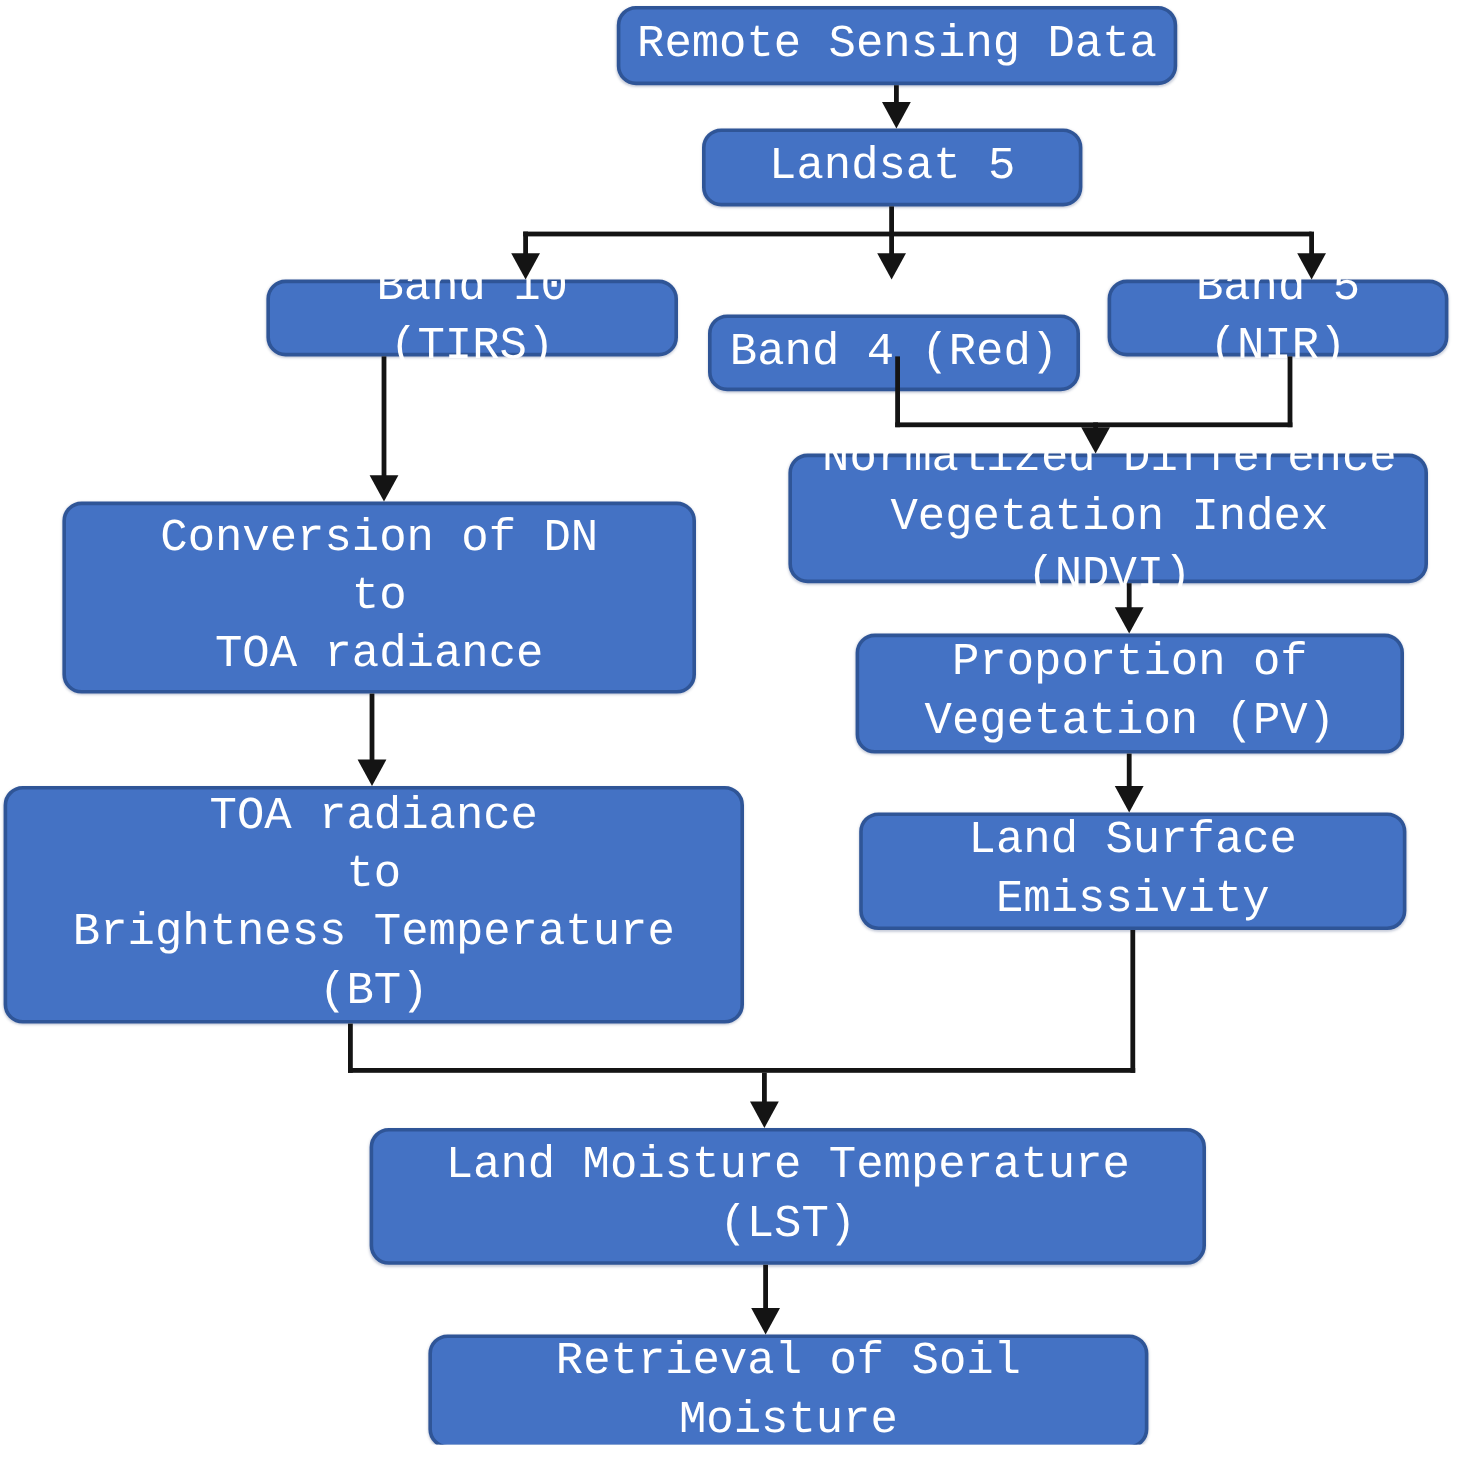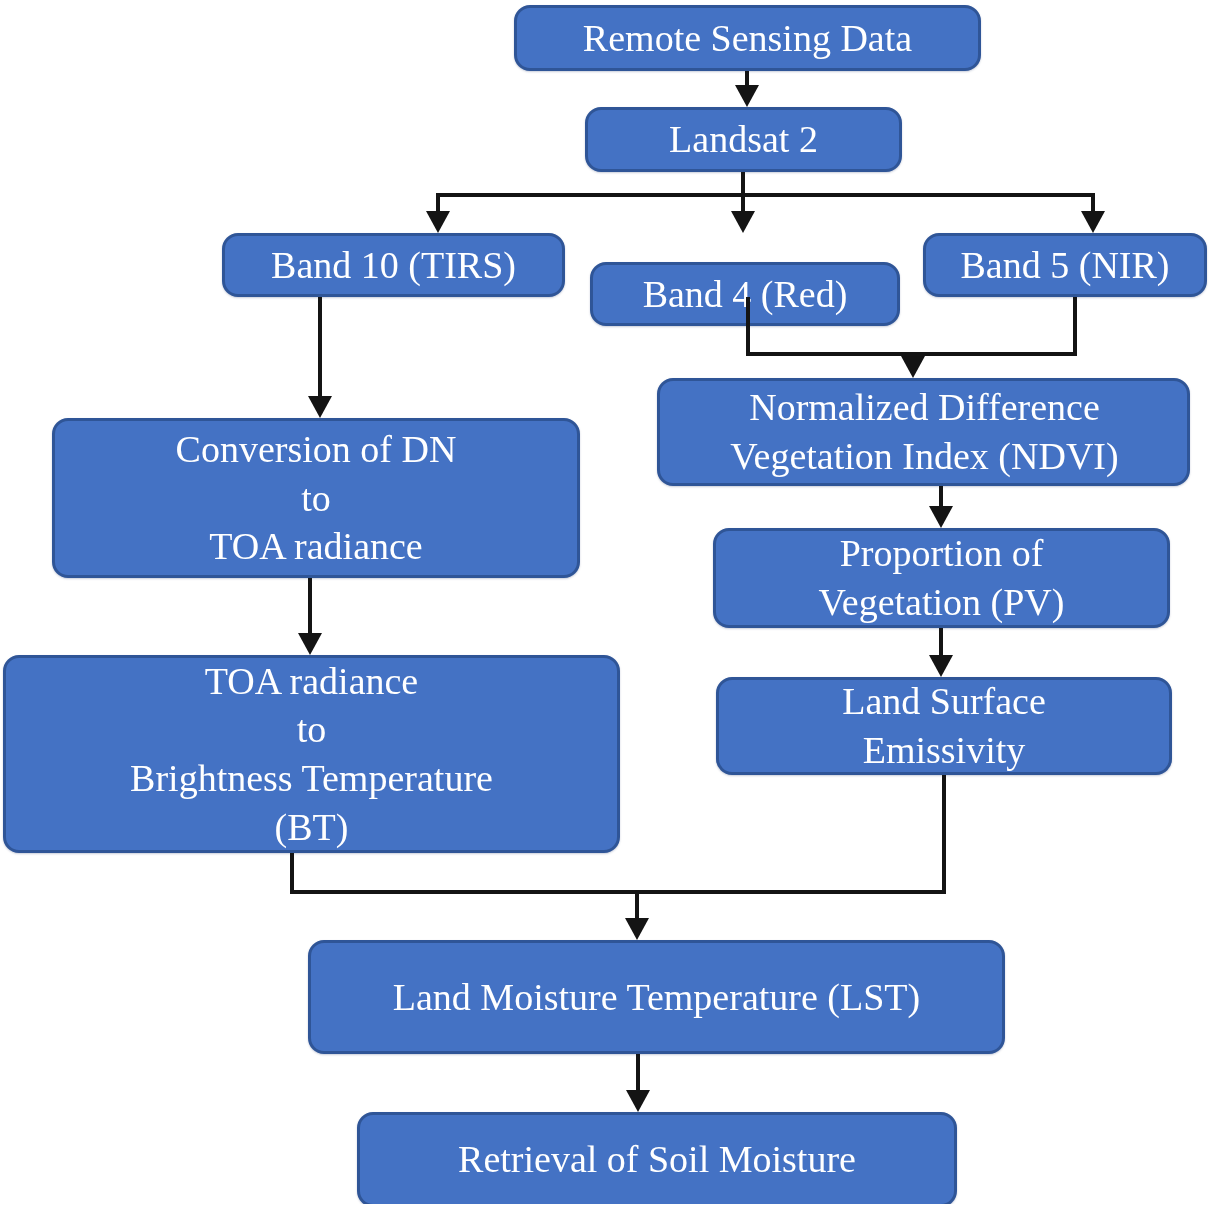--- a/index.html
+++ b/index.html
@@ -7,21 +7,21 @@
     --box-border:#2F5597;
     --box-text:#FFFFFF;
     --arrow:#141414;
     --bg:#FFFFFF;
   }
   html,body{margin:0;padding:0;background:var(--bg);}
   .flowchart{
     position:relative;
     width:1232px;height:1204px;
     background:var(--bg);
-    font-family:Liberation Serif, serif;
+    font-family:Liberation Mono, monospace;
     overflow:hidden;
   }
   .node{
     position:absolute;
     box-sizing:border-box;
     background:var(--box-fill);
     border:3px solid var(--box-border);
     border-radius:16px;
     color:var(--box-text);
     display:flex;align-items:center;justify-content:center;
@@ -54,21 +54,21 @@
   #n-bt         {left:3px;  top:655px; width:617px;height:198px;}
   #n-lst        {left:308px;top:940px; width:697px;height:114px;}
   #n-retrieval  {left:357px;top:1112px;width:600px;height:95px;}
 </style>
 </head>
 <body>
 
 <div class="flowchart">
 
   <div class="node" id="n-remote">Remote Sensing Data</div>
-  <div class="node" id="n-landsat">Landsat 2</div>
+  <div class="node" id="n-landsat">Landsat 5</div>
   <div class="node" id="n-band10">Band 10 (TIRS)</div>
   <div class="node" id="n-band4">Band 4 (Red)</div>
   <div class="node" id="n-band5">Band 5 (NIR)</div>
   <div class="node" id="n-conversion">Conversion of DN
 to
 TOA radiance</div>
   <div class="node" id="n-ndvi">Normalized Difference
 Vegetation Index (NDVI)</div>
   <div class="node" id="n-pv">Proportion of
 Vegetation (PV)</div>

